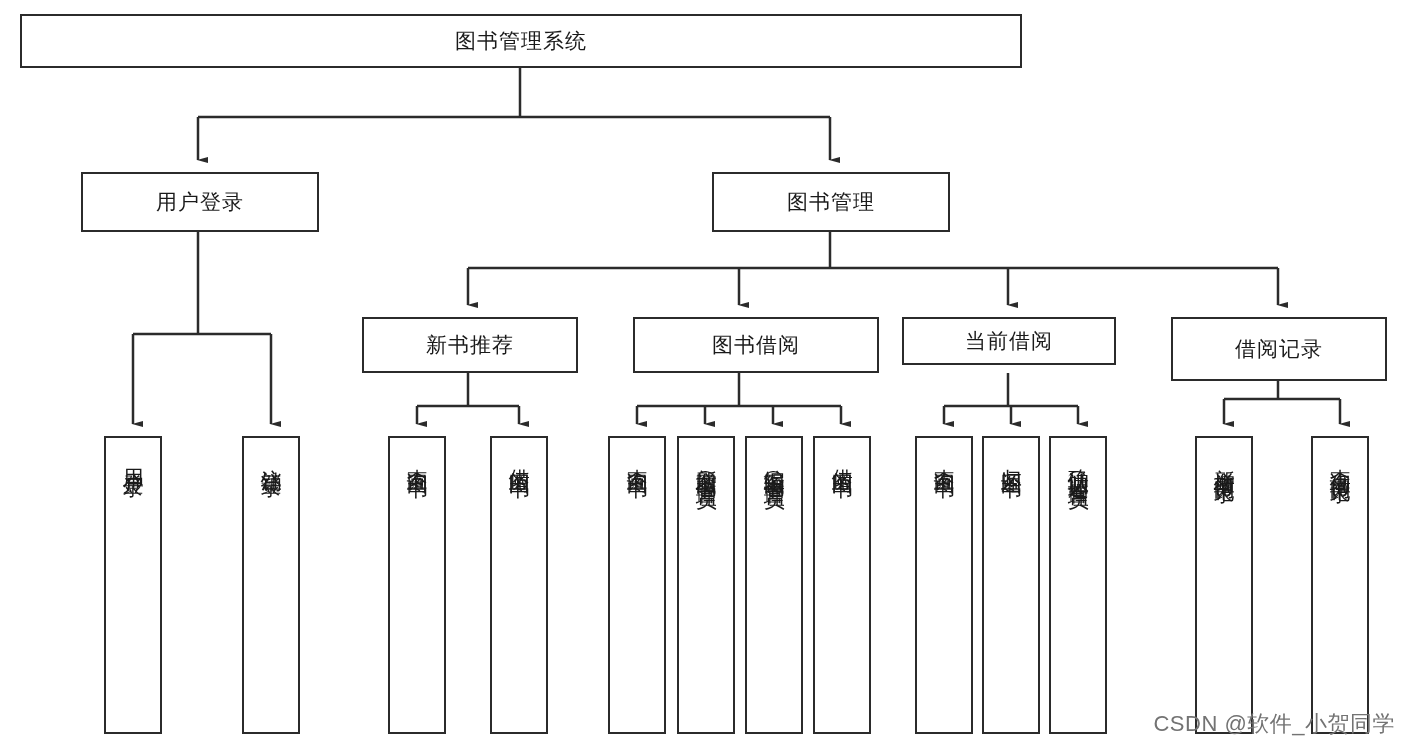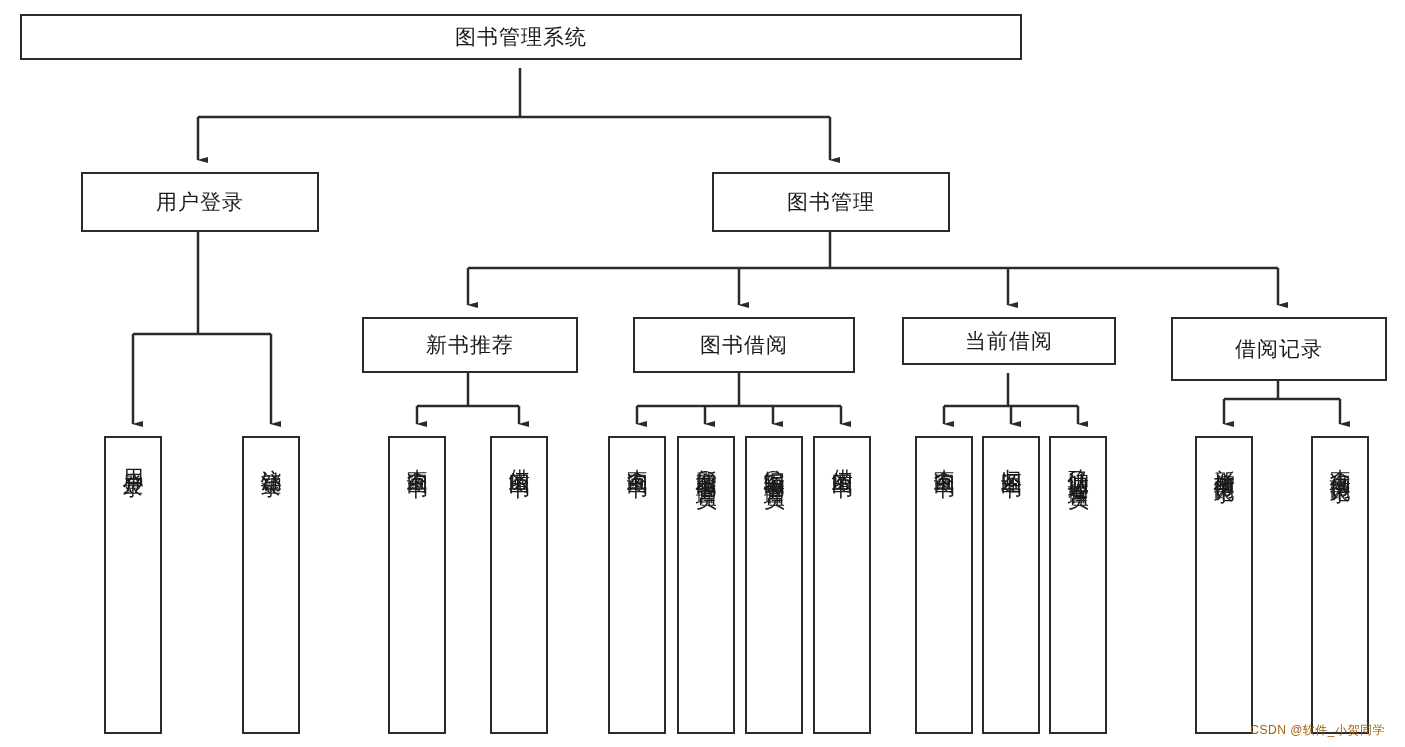--- a/index.html
+++ b/index.html
@@ -54,24 +54,24 @@
   }
   .leaf .vtext {
     writing-mode: vertical-rl;
     text-orientation: upright;
     white-space: nowrap;
     line-height: 1.08;
     letter-spacing: 3px;
   }
   #watermark {
     position: absolute;
-    right: 20px;
+    right: 10px;
     bottom: 8px;
-    font-size: 12px;
-    color: #a16207;
+    font-size: 22px;
+    color: #737373;
     letter-spacing: 0.5px;
     white-space: nowrap;
     font-family: "Liberation Sans", "DejaVu Sans", sans-serif;
   }
 </style>
 </head>
 <body>
 
 <div id="canvas">
 
@@ -118,35 +118,35 @@
       <path d="M1011,406 L1011,424" marker-end="url(#arrow)"></path>
       <path d="M1078,406 L1078,424" marker-end="url(#arrow)"></path>
 
       <path d="M1278,373 L1278,399"></path>
       <path d="M1224,399 L1340,399"></path>
       <path d="M1224,399 L1224,424" marker-end="url(#arrow)"></path>
       <path d="M1340,399 L1340,424" marker-end="url(#arrow)"></path>
     </g>
   </svg>
 
-  <div class="node root horiz" style="left:20px; top:14px; width:1002px; height:46px;">
+  <div class="node root horiz" style="left:20px; top:14px; width:1002px; height:54px;">
     <span>图书管理系统</span>
   </div>
 
   <div class="node horiz" style="left:81px; top:172px; width:238px; height:60px;">
     <span>用户登录</span>
   </div>
   <div class="node horiz" style="left:712px; top:172px; width:238px; height:60px;">
     <span>图书管理</span>
   </div>
 
   <div class="node horiz" style="left:362px; top:317px; width:216px; height:56px;">
     <span>新书推荐</span>
   </div>
-  <div class="node horiz" style="left:633px; top:317px; width:222px; height:56px;">
+  <div class="node horiz" style="left:633px; top:317px; width:246px; height:56px;">
     <span>图书借阅</span>
   </div>
   <div class="node horiz" style="left:902px; top:317px; width:214px; height:48px;">
     <span>当前借阅</span>
   </div>
   <div class="node horiz" style="left:1171px; top:317px; width:216px; height:64px;">
     <span>借阅记录</span>
   </div>
 
   <div class="node leaf" style="left:104px; top:436px; width:58px; height:298px;">

